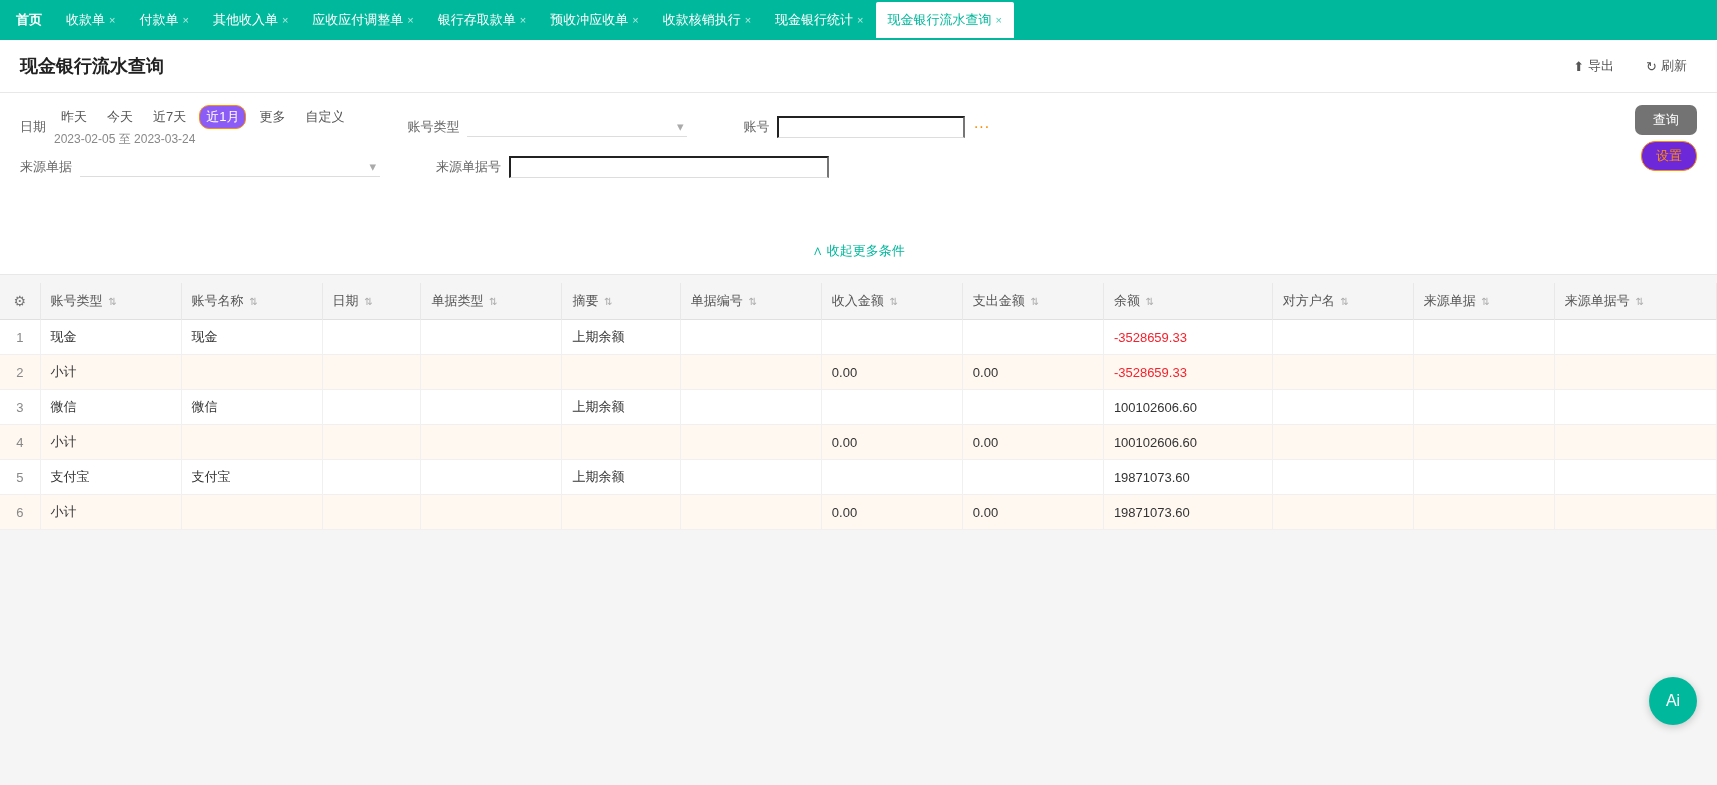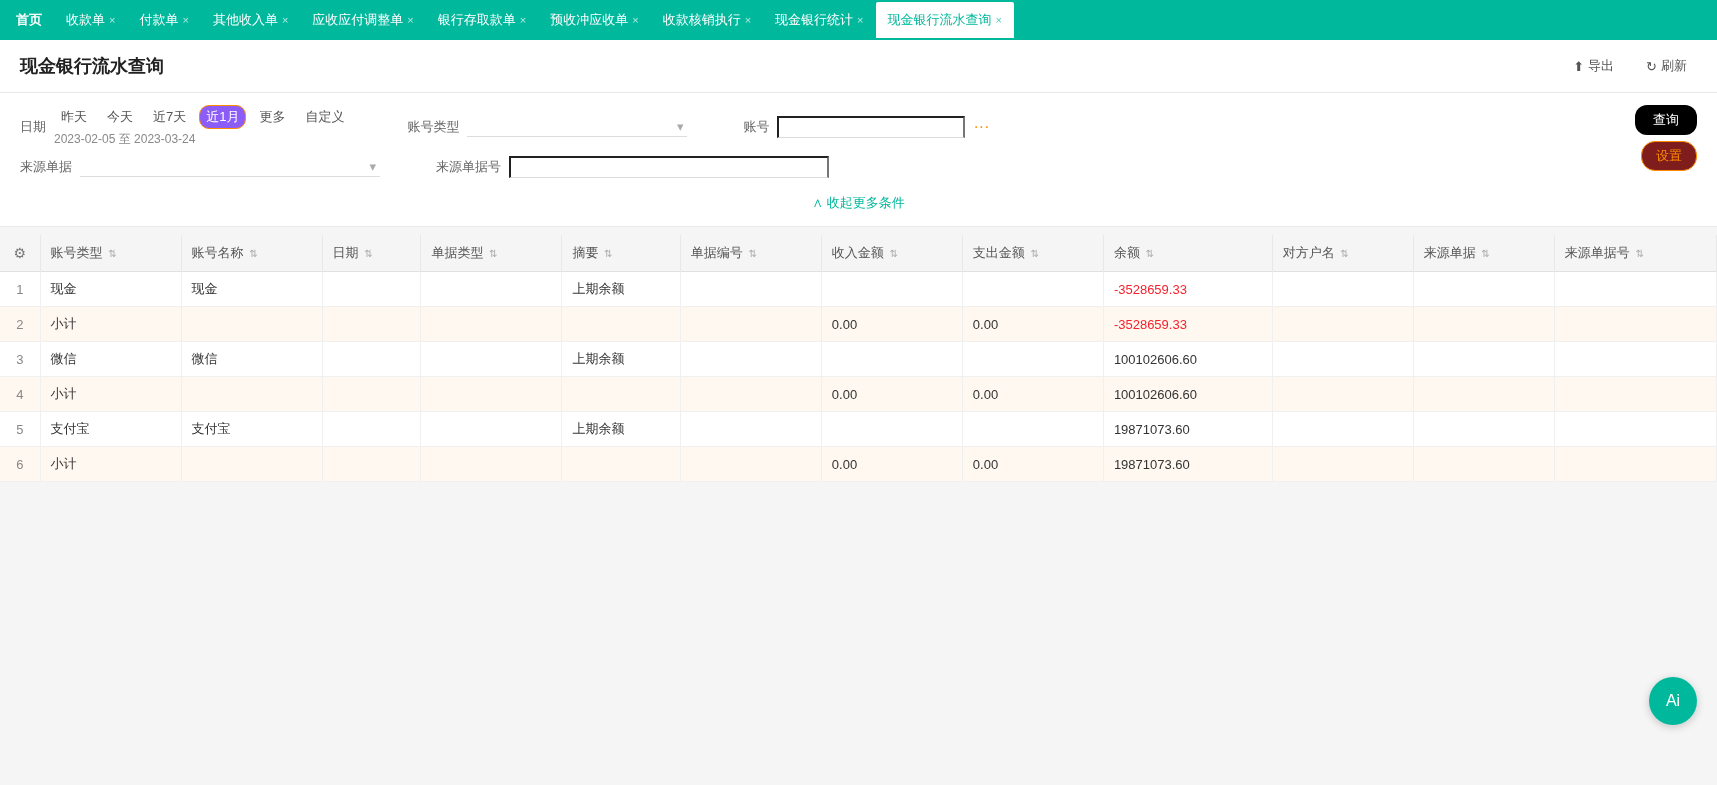--- a/index.html
+++ b/index.html
@@ -123,43 +123,44 @@
     }
     .filter-input {
       border-bottom: 1px solid #ddd;
       padding: 2px 4px;
       min-width: 200px;
       outline: none;
       font-size: 13px;
       color: #333;
     }
     .query-btn {
-      background: #000000;
+      background: #737373;
       color: #fff;
       border: none;
       padding: 6px 18px;
-      border-radius: 12px;
+      border-radius: 7px;
       cursor: pointer;
       font-size: 13px;
     }
     .settings-btn {
-      background: #7f1d1d;
+      background: #6d28d9;
       color: #ff8c00;
       border: 1px solid #ff8c00;
       padding: 5px 14px;
       border-radius: 14px;
       cursor: pointer;
       font-size: 13px;
     }
     .collapse-bar {
       text-align: center;
       padding: 6px 0 2px;
       color: #00b89c;
       cursor: pointer;
       font-size: 13px;
+      margin-top: 48px;
     }
     .filter-date-col {
       display: flex;
       flex-direction: column;
     }
     .filter-main-row {
       display: flex;
       align-items: flex-start;
       gap: 0;
       width: 100%;

